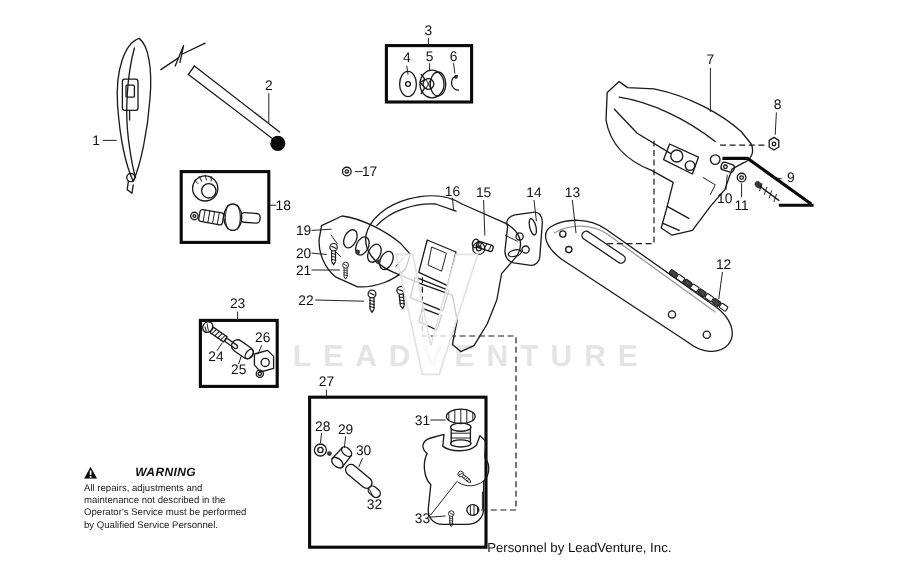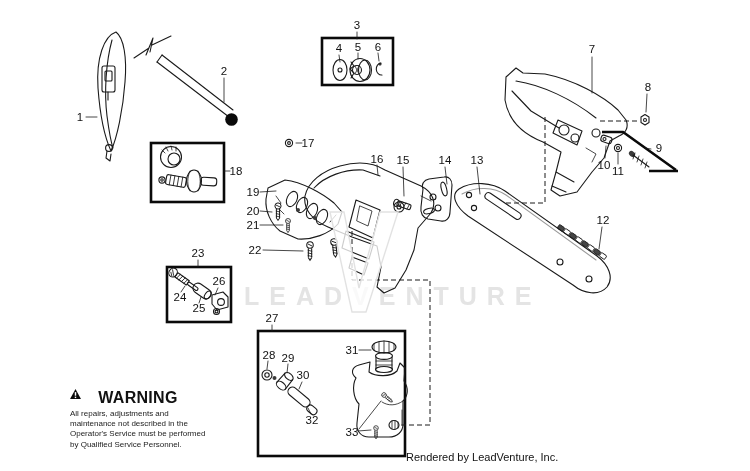--- a/index.html
+++ b/index.html
@@ -11,21 +11,21 @@
   .dark{fill:#3a3a3a;stroke:none;}
   .blk{fill:#0a0a0a;stroke:none;}
   .dash{fill:none;stroke:#1a1a1a;stroke-width:1;stroke-dasharray:5 3;}
   .boldln{fill:none;stroke:#0a0a0a;stroke-width:2.6;stroke-linejoin:miter;}
   .pbox{fill:none;stroke:#0a0a0a;stroke-width:2.6;}
   .callout{font-size:11.5px;fill:#111;text-anchor:middle;cursor:pointer;}
   .wm-text{font-size:25px;font-weight:bold;fill:#e4e4e4;letter-spacing:10px;}
   .wm-v{fill:rgba(255,255,255,.78);stroke:#e2e2e2;stroke-width:1.4;}
   .warning{position:absolute;left:70px;top:389px;width:136px;}
   .warning .w-title{display:flex;align-items:flex-end;justify-content:center;gap:3px;
-      font-weight:bold;font-size:16px;letter-spacing:.3px;}
+      font-weight:bold;font-size:10px;letter-spacing:.3px;font-style:italic;}
   .warning .w-body{margin:2px 0 0 0;font-size:8px;line-height:10.2px;color:#222;}
   .credit{position:absolute;left:406px;top:451px;font-size:11px;color:#111;}
 </style>
 </head>
 <body>
 
 <div class="stage">
 <svg width="750" height="471" viewBox="0 0 750 471">
 
   <defs>
@@ -342,14 +342,14 @@
       <svg width="11" height="10" viewBox="0 0 12 11">
         <path d="M6,0 L12,11 L0,11 Z" fill="#0a0a0a"></path>
         <rect x="5.2" y="3.4" width="1.6" height="4" fill="#fff"></rect>
         <rect x="5.2" y="8.4" width="1.6" height="1.6" fill="#fff"></rect>
       </svg>
       <span>WARNING</span>
     </div>
     <p class="w-body">All repairs, adjustments and maintenance not described in the Operator's Service must be performed by Qualified Service Personnel.</p>
   </div>
 
-  <div class="credit">Rendered by LeadVenture, Inc.</div>
+  <div class="credit">Personnel by LeadVenture, Inc.</div>
 </div>
 
 </body></html>

